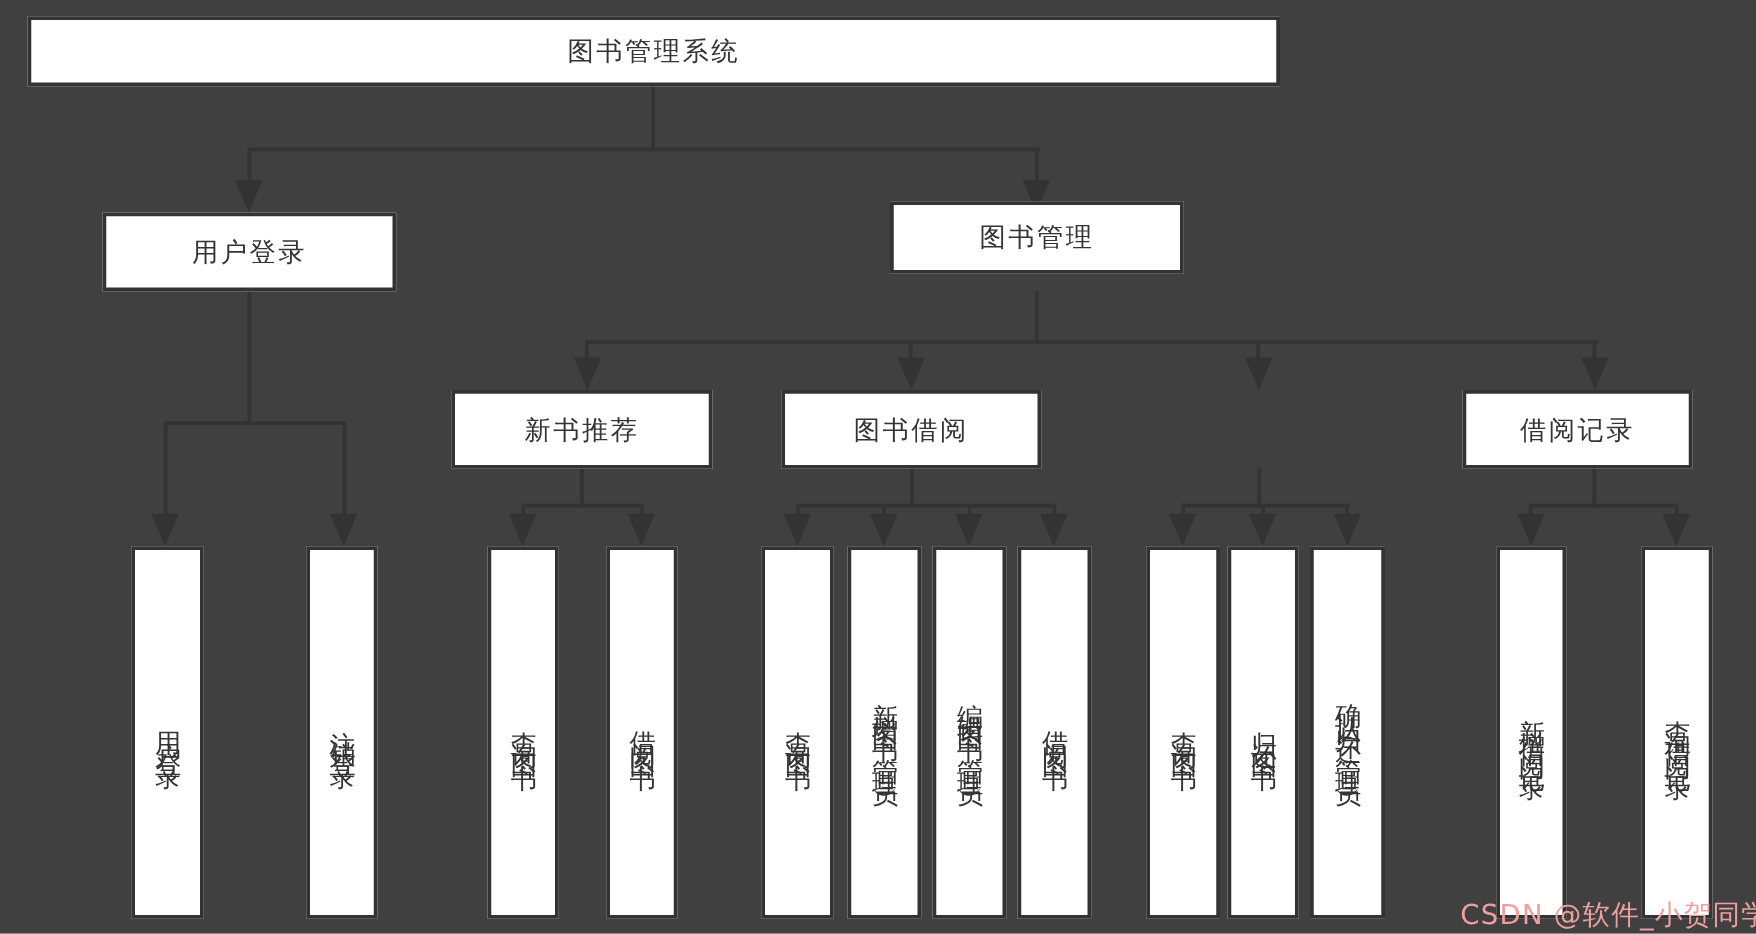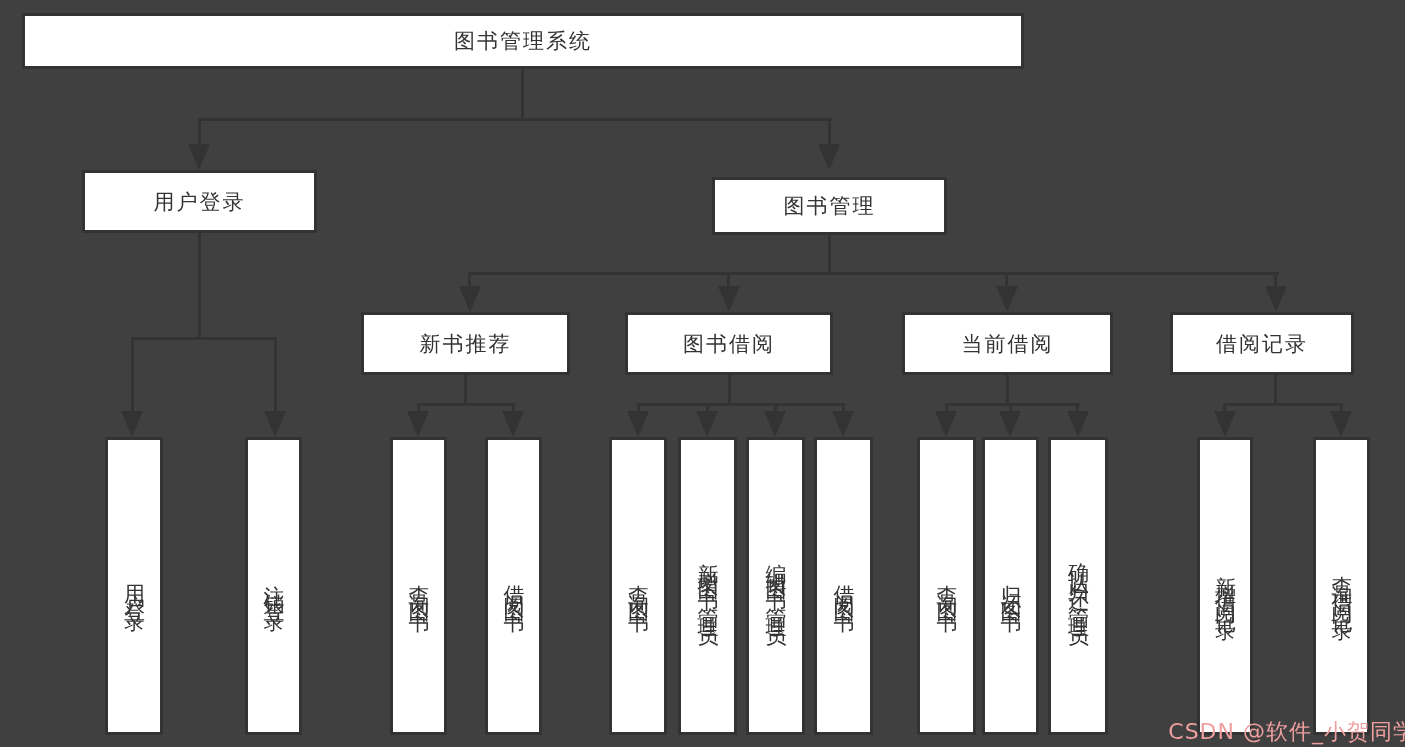--- a/index.html
+++ b/index.html
@@ -99,32 +99,29 @@
   <div class="arrow" style="left:1214px;top:411px"></div>
   <div class="arrow" style="left:1330px;top:411px"></div>
 
   <div class="box hbox" style="left:22px;top:13px;width:1002px;height:56px">
     <span class="lbl">图书管理系统</span>
   </div>
 
   <div class="box hbox" style="left:82px;top:170px;width:235px;height:63px">
     <span class="lbl">用户登录</span>
   </div>
-  <div class="box hbox" style="left:712px;top:177px;width:235px;height:58px">
+  <div class="box hbox" style="left:712px;top:161px;width:235px;height:58px">
     <span class="lbl">图书管理</span>
   </div>
 
   <div class="box hbox" style="left:361px;top:312px;width:209px;height:63px">
     <span class="lbl">新书推荐</span>
   </div>
   <div class="box hbox" style="left:625px;top:312px;width:208px;height:63px">
     <span class="lbl">图书借阅</span>
-  </div>
-  <div class="box hbox" style="left:902px;top:312px;width:211px;height:63px">
-    <span class="lbl">当前借阅</span>
   </div>
   <div class="box hbox" style="left:1170px;top:312px;width:184px;height:63px">
     <span class="lbl">借阅记录</span>
   </div>
 
   <div class="box vbox" style="left:105px;top:437px;width:58px;height:298px">
     <span class="lbl">用户登录</span>
   </div>
   <div class="box vbox" style="left:245px;top:437px;width:57px;height:298px">
     <span class="lbl">注销登录</span>

